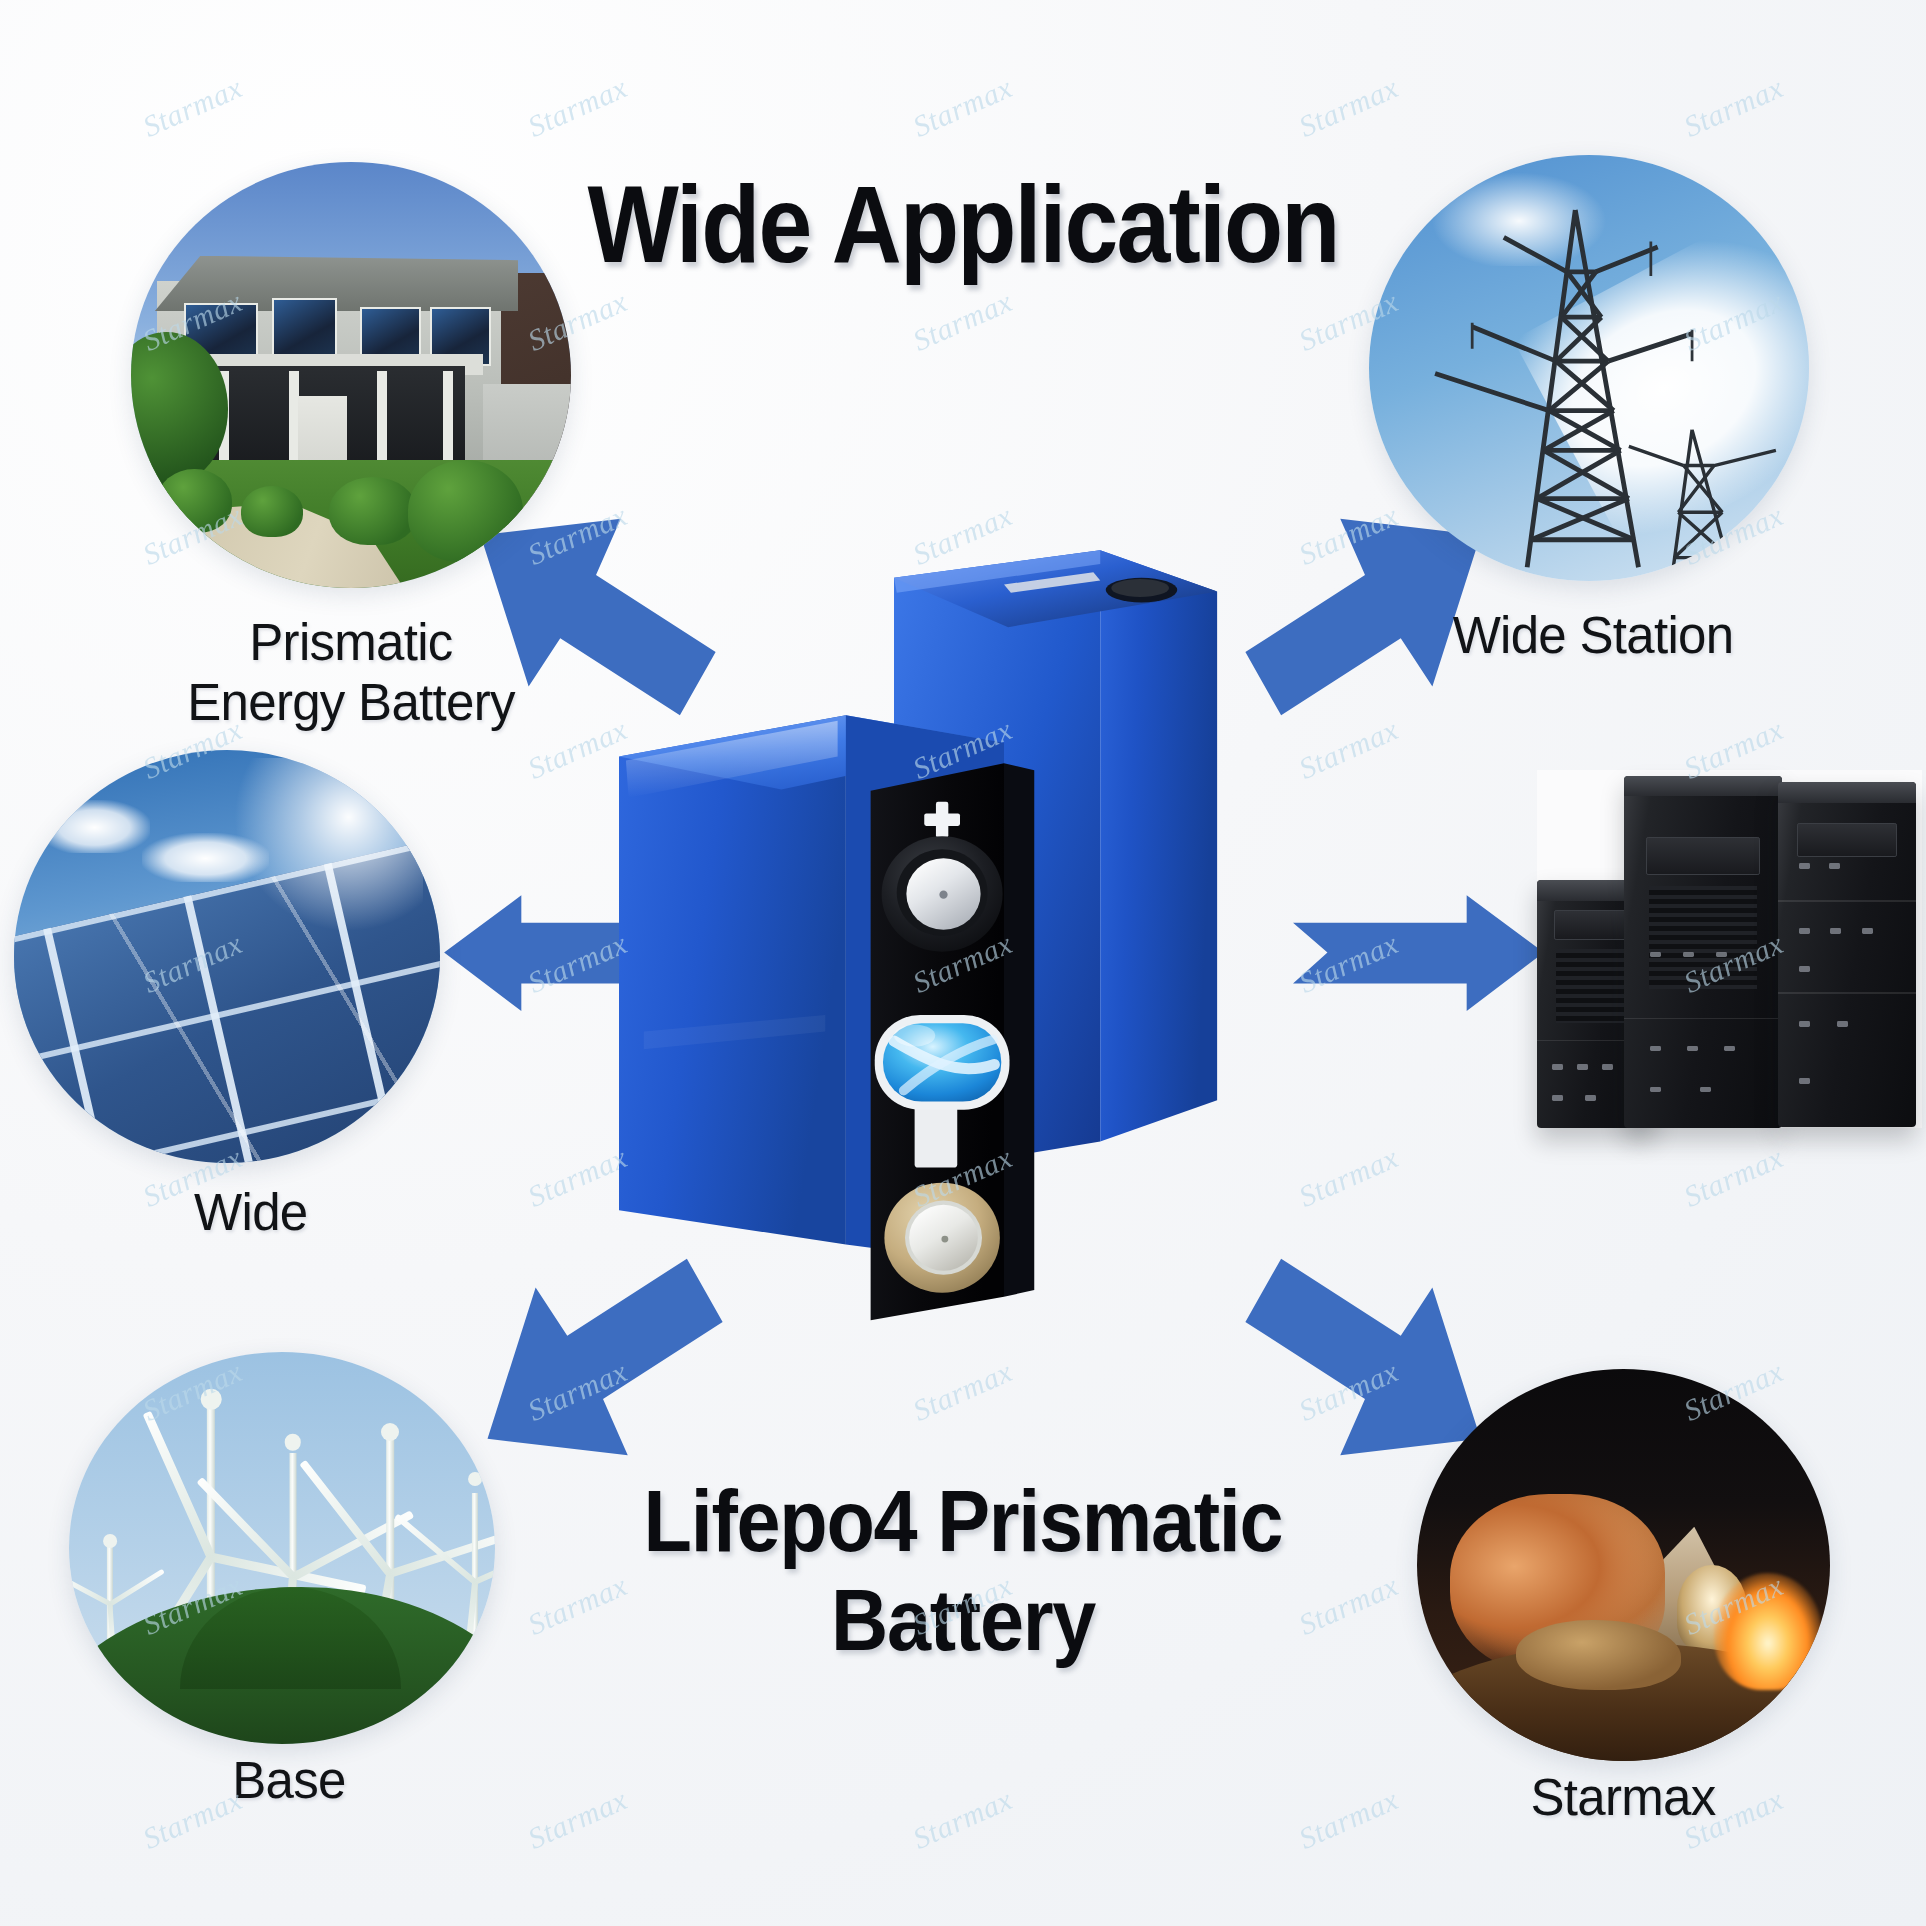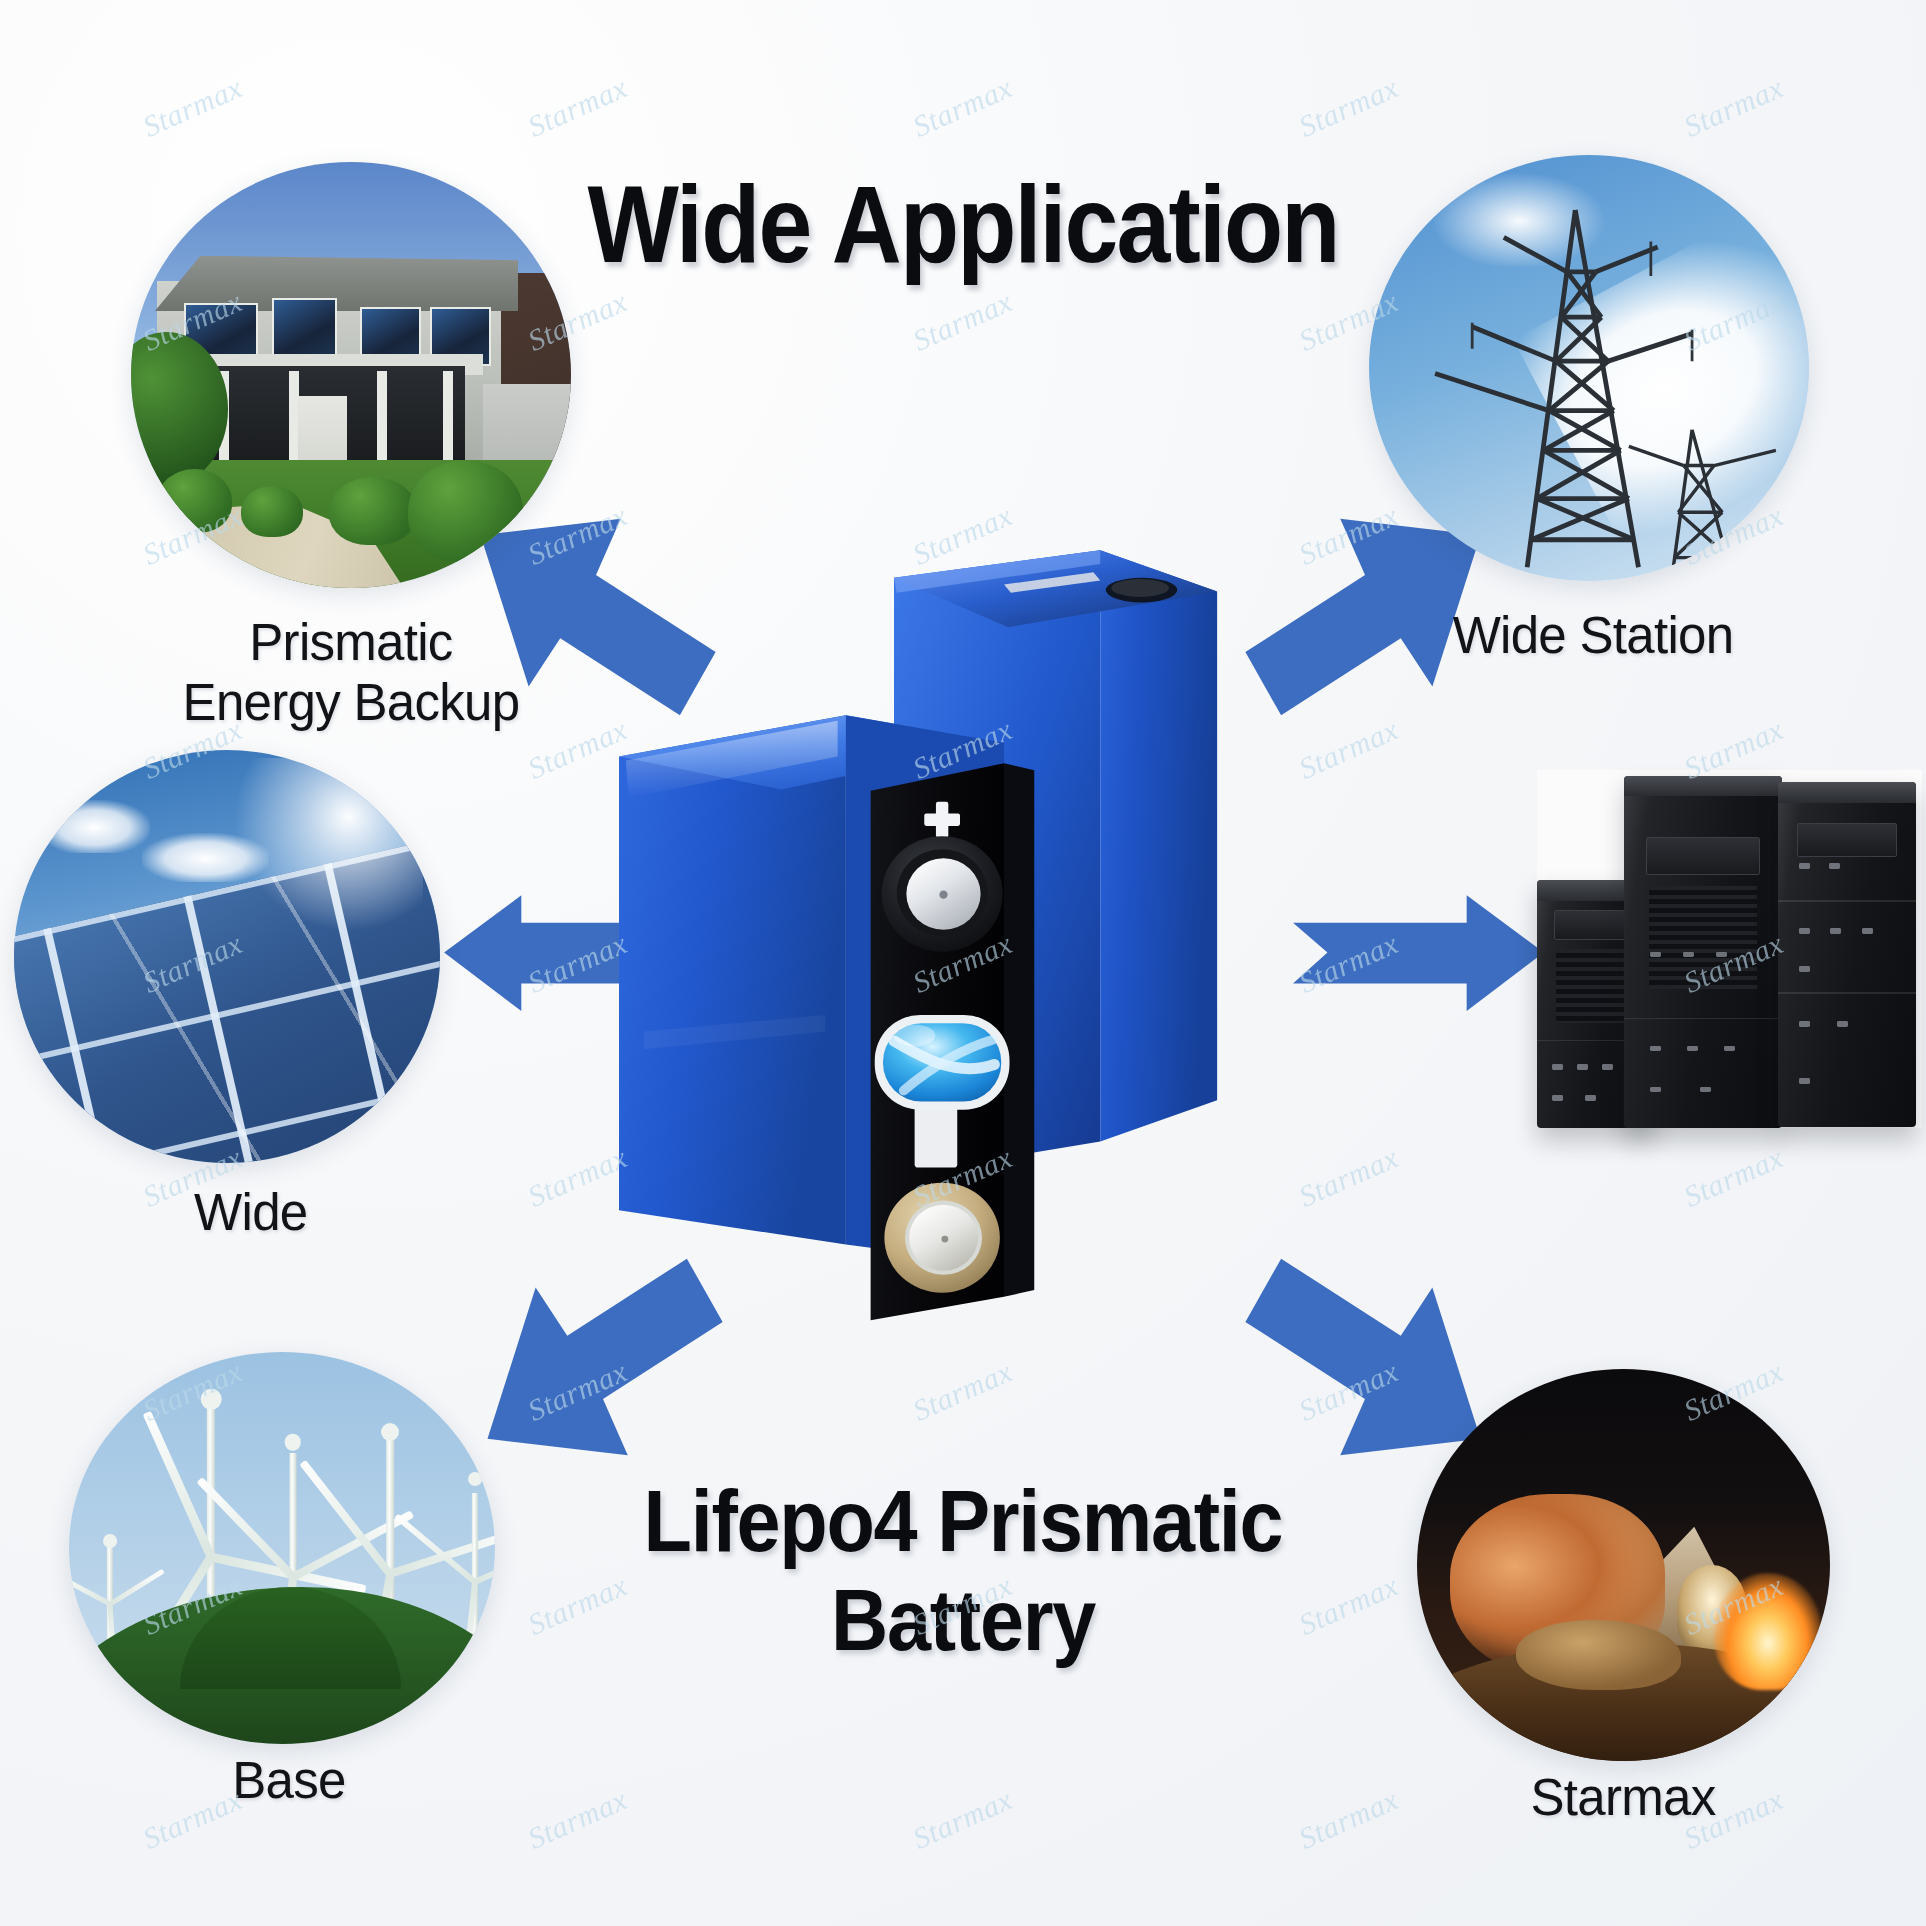--- a/index.html
+++ b/index.html
@@ -235,21 +235,21 @@
         <div class="walk"></div>
         <div class="tree" style="left:-6%;top:40%;width:28%;height:36%"></div>
         <div class="bush" style="left:6%;top:72%;width:17%;height:15%"></div>
         <div class="bush" style="left:25%;top:76%;width:14%;height:12%"></div>
         <div class="bush" style="left:45%;top:74%;width:20%;height:16%"></div>
         <div class="bush" style="left:63%;top:70%;width:26%;height:24%"></div>
       </div>
     </div>
     <div class="label" style="top:451px;left:220px">
       <span>Prismatic</span>
-      <span class="l2">Energy Backup</span>
+      <span class="l2">Energy Battery</span>
     </div>
   </div>
 
   <div class="badge" style="left:13.8px;top:750px;width:468px;height:523px">
     <div class="photo" style="width:426px;height:413px">
       <div class="sc">
         <div class="sol-sky"></div>
         <div class="puff" style="left:6%;top:12%;width:26%;height:13%"></div>
         <div class="puff" style="left:30%;top:20%;width:30%;height:12%"></div>
         <div class="puff" style="left:62%;top:30%;width:26%;height:10%"></div>

